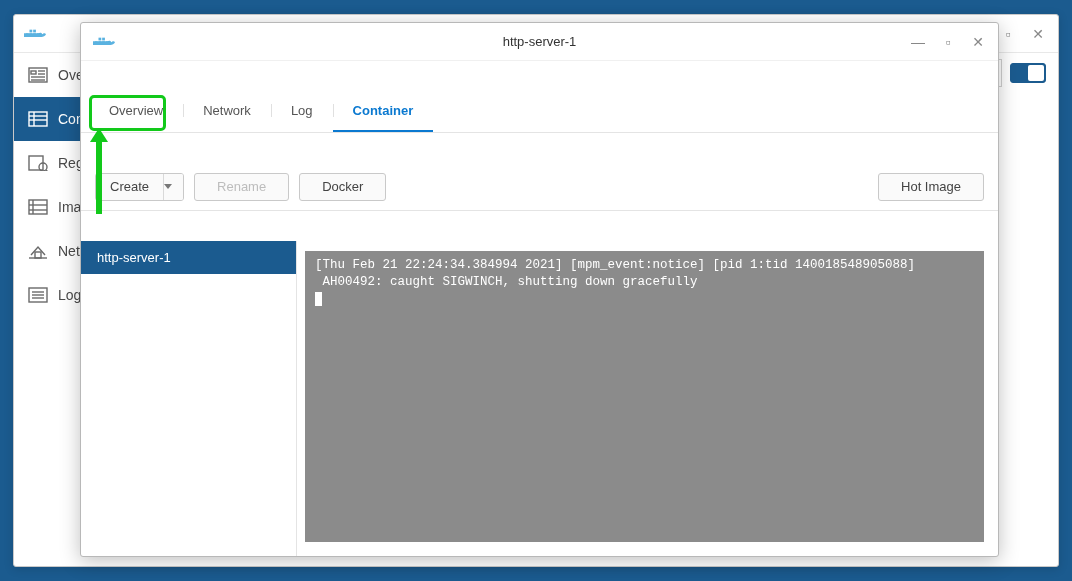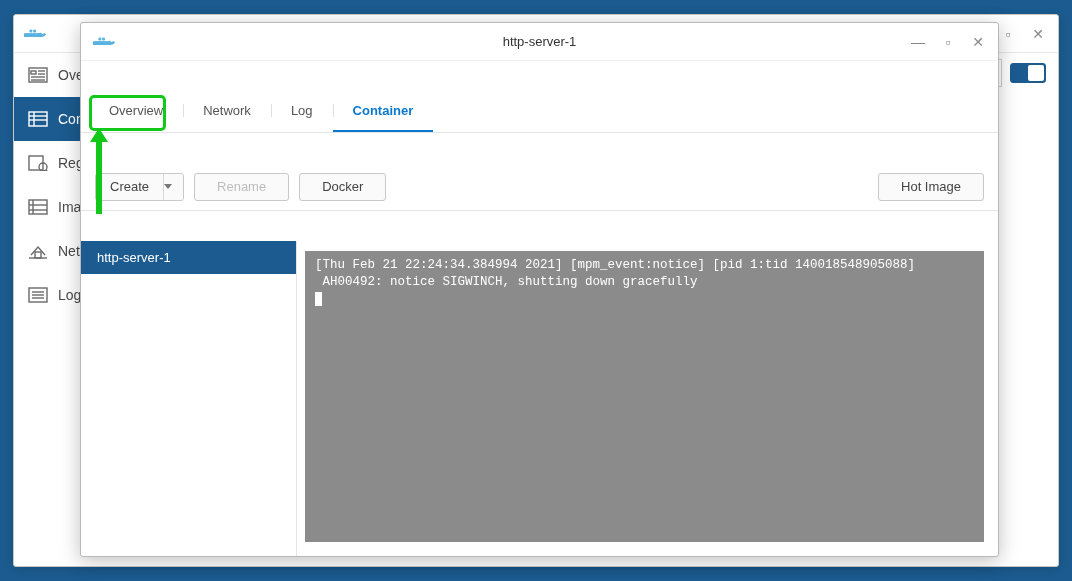--- a/index.html
+++ b/index.html
@@ -410,21 +410,21 @@
   </div>
 
   <div class="body-area">
     <div class="side-list">
       <div class="side-list-item">
         <span>http-server-1</span>
       </div>
     </div>
     <div class="term-wrap">
       <div class="terminal"><span>[Thu Feb 21 22:24:34.384994 2021] [mpm_event:notice] [pid 1:tid 140018548905088]</span>
-<span> AH00492: notice SIGWINCH, shutting down gracefully</span>
+<span> AH00492: caught SIGWINCH, shutting down gracefully</span>
 <span class="term-cursor"></span></div>
     </div>
   </div>
 </div>
 
 <div class="green-highlight hl-create"></div>
 <svg class="green-arrow" viewBox="0 0 22 88">
   <line x1="11" y1="86" x2="11" y2="6" stroke="#12c91a" stroke-width="6"></line>
   <polygon points="11,0 2,14 20,14" fill="#12c91a"></polygon>
 </svg>

